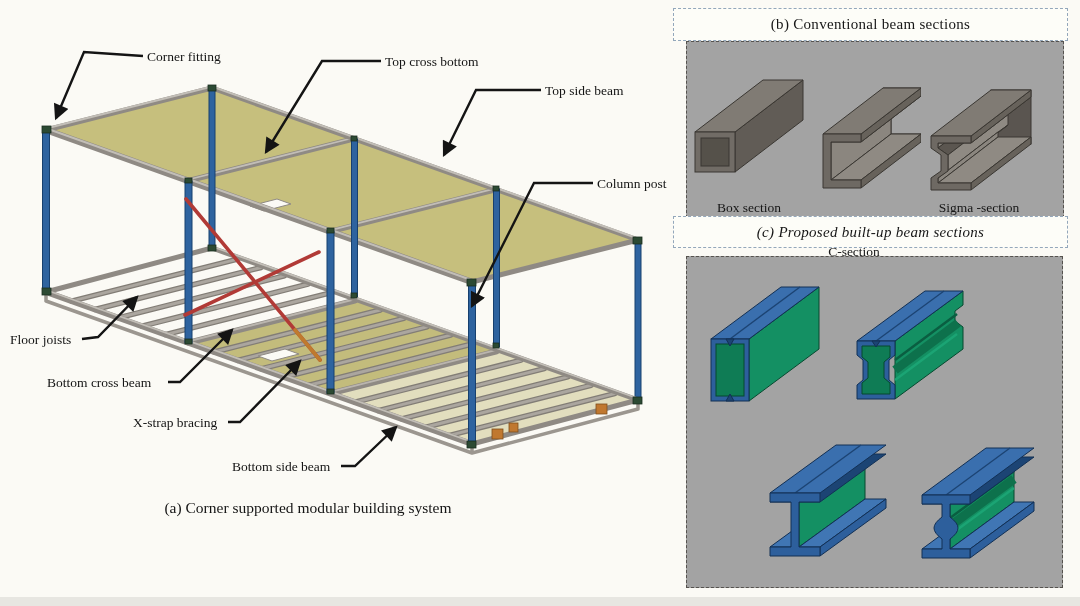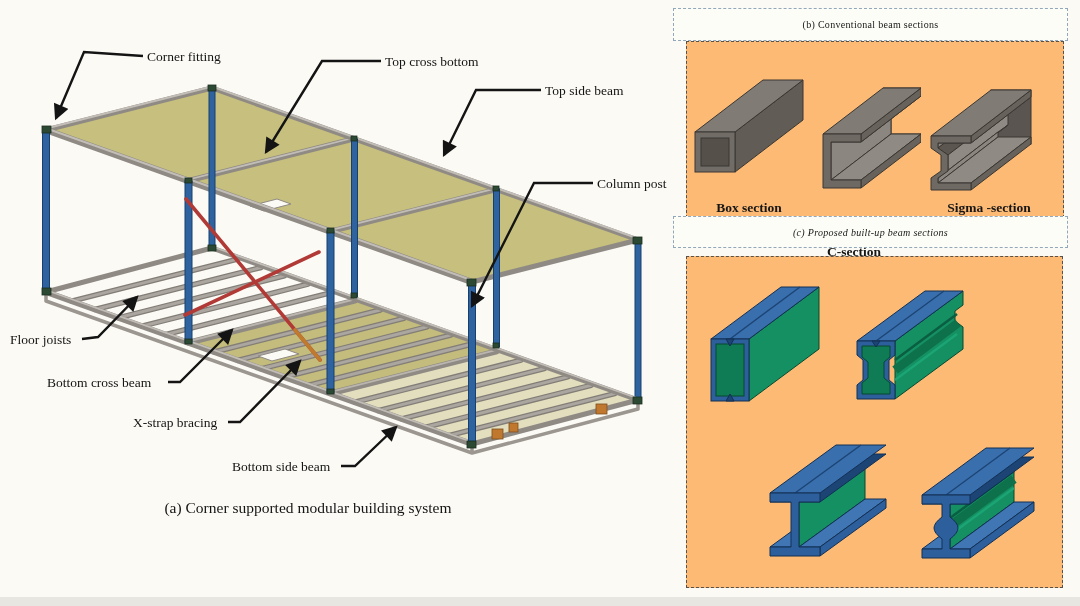--- a/index.html
+++ b/index.html
@@ -1,31 +1,31 @@
 <!DOCTYPE html>
 <html><head>
 <meta charset="utf-8">
 <style>
   html,body{margin:0;padding:0;background:#ffffff;}
   #stage{position:relative;width:1080px;height:606px;background:#fbfaf5;overflow:hidden;
          font-family:"Liberation Serif", serif;color:#161616;}
   #bottom-strip{position:absolute;left:0;top:597px;width:1080px;height:9px;background:#e7e6e1;}
   .panel-title{position:absolute;border:1px dashed #93a7bb;background:#fdfdf8;
                display:flex;align-items:center;justify-content:center;
-               font-size:10px;letter-spacing:0.3px;}
-  .panel-body{position:absolute;border:1px dashed #55524e;background:#fdba74;font-weight:bold;}
+               font-size:15px;letter-spacing:0.3px;}
+  .panel-body{position:absolute;border:1px dashed #55524e;background:#a3a3a3;}
   #b-title{left:673px;top:8px;width:393px;height:31px;}
   #b-body{left:686px;top:41px;width:376px;height:180px;}
   #c-title{left:673px;top:216px;width:393px;height:30px;font-style:italic;}
   #c-body{left:686px;top:256px;width:375px;height:330px;}
   .beam{position:absolute;}
   .beam-label{position:absolute;top:158px;text-align:center;font-size:13.5px;}
   #lbl-box{left:4px;width:116px;}
   #lbl-c{left:118px;width:98px;margin-top:44px;}
-  #lbl-sigma{left:236px;width:132px;}
+  #lbl-sigma{left:226px;width:132px;}
   svg text.lbl{font-family:"Liberation Serif",serif;font-size:13.5px;fill:#141414;}
   svg text.cap{font-family:"Liberation Serif",serif;font-size:15.5px;fill:#141414;}
 </style>
 </head>
 <body>
 
 <div id="stage">
 
   <svg width="672" height="606" viewBox="0 0 672 606" style="position:absolute;left:0;top:0;">
     <defs>

